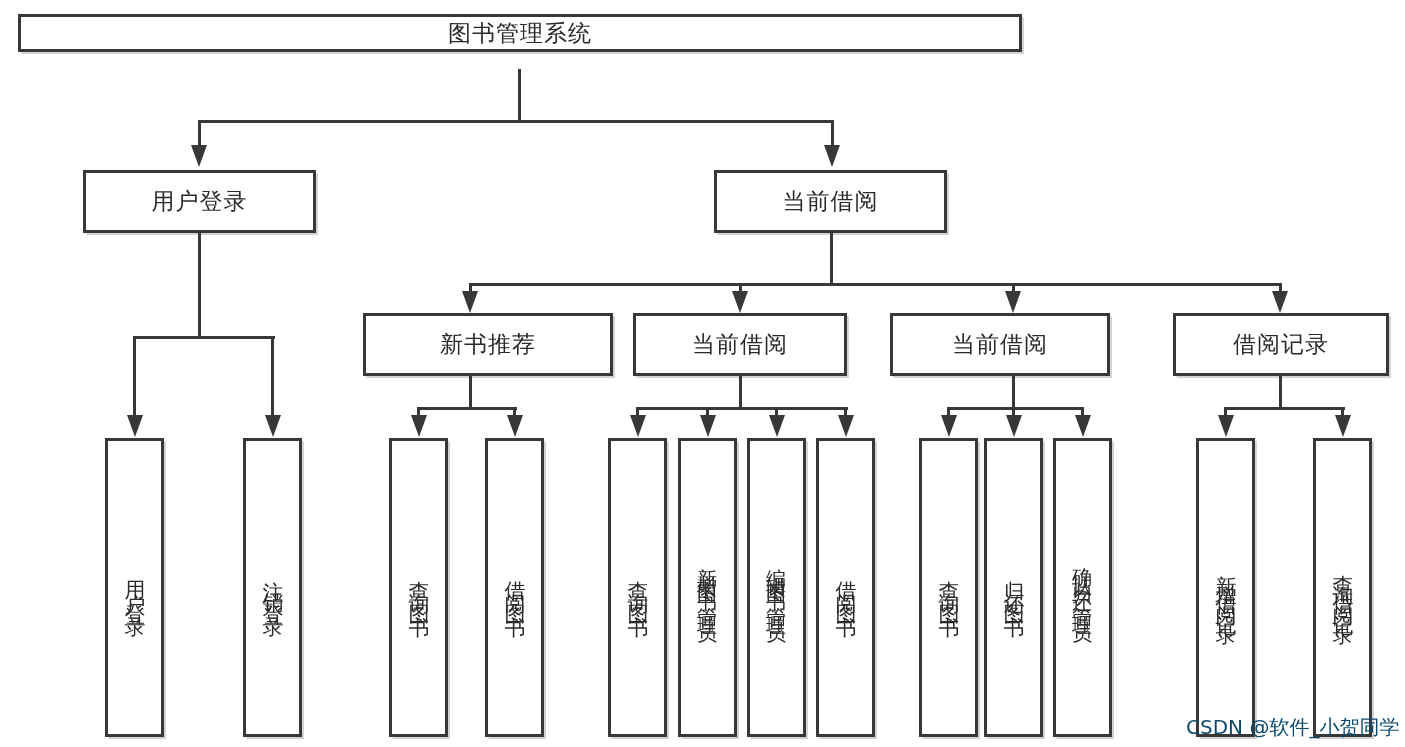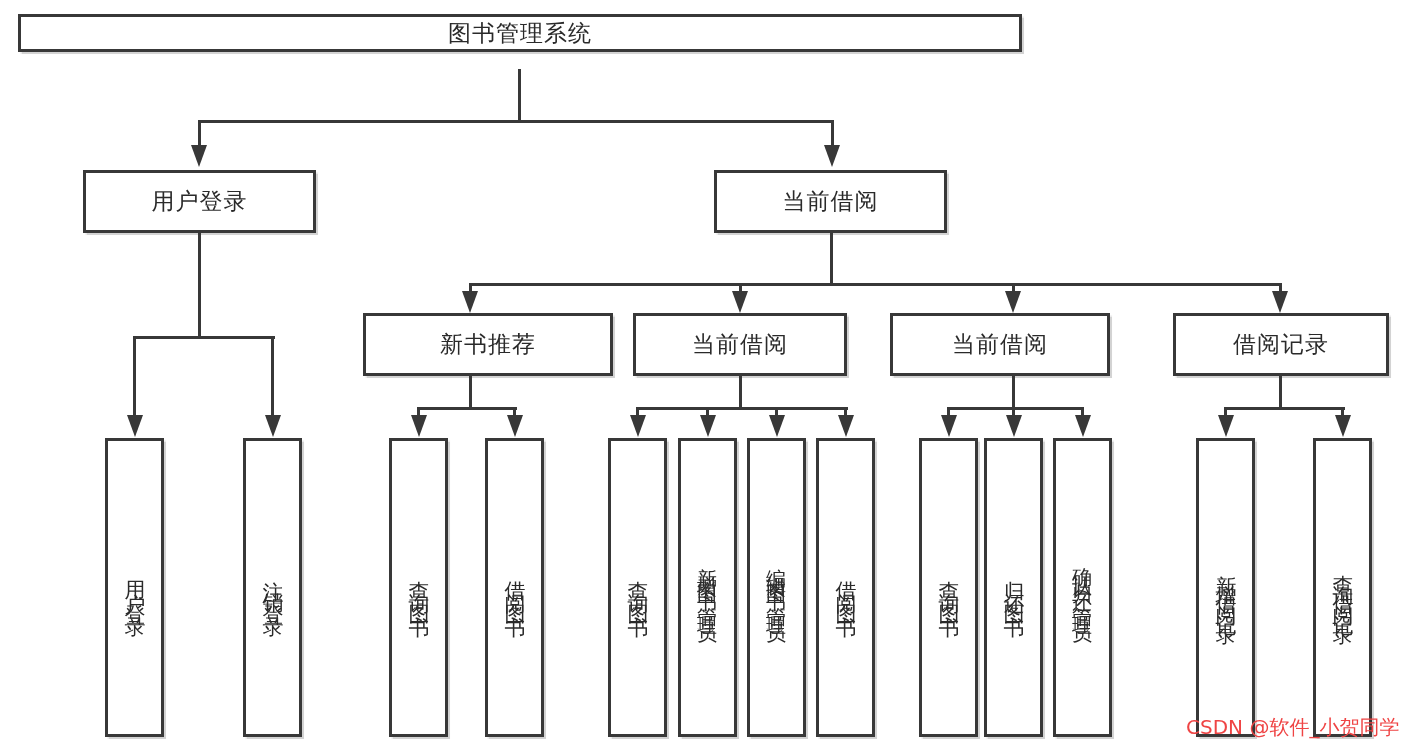--- a/index.html
+++ b/index.html
@@ -56,21 +56,21 @@
     width: 0; height: 0;
     border-left: 8px solid transparent;
     border-right: 8px solid transparent;
     border-top: 22px solid #383838;
   }
   .watermark {
     position: absolute;
     left: 1186px;
     top: 714px;
     font-size: 20px;
-    color: #ef4444;
+    color: #0c4a6e;
     white-space: nowrap;
     z-index: 5;
   }
 </style>
 </head>
 <body>
 
 <div id="canvas">
 
   <div class="box h" style="left:18px;top:14px;width:1004px;height:38px">

